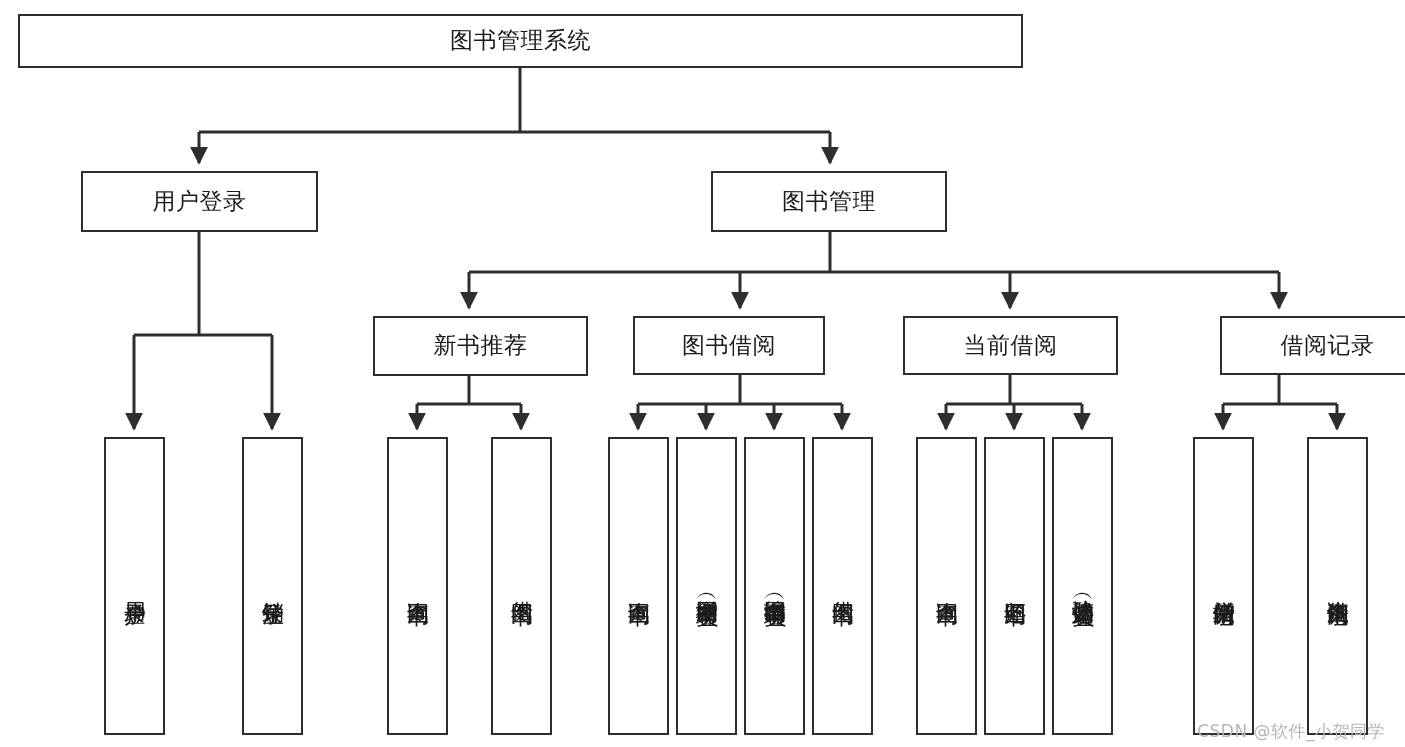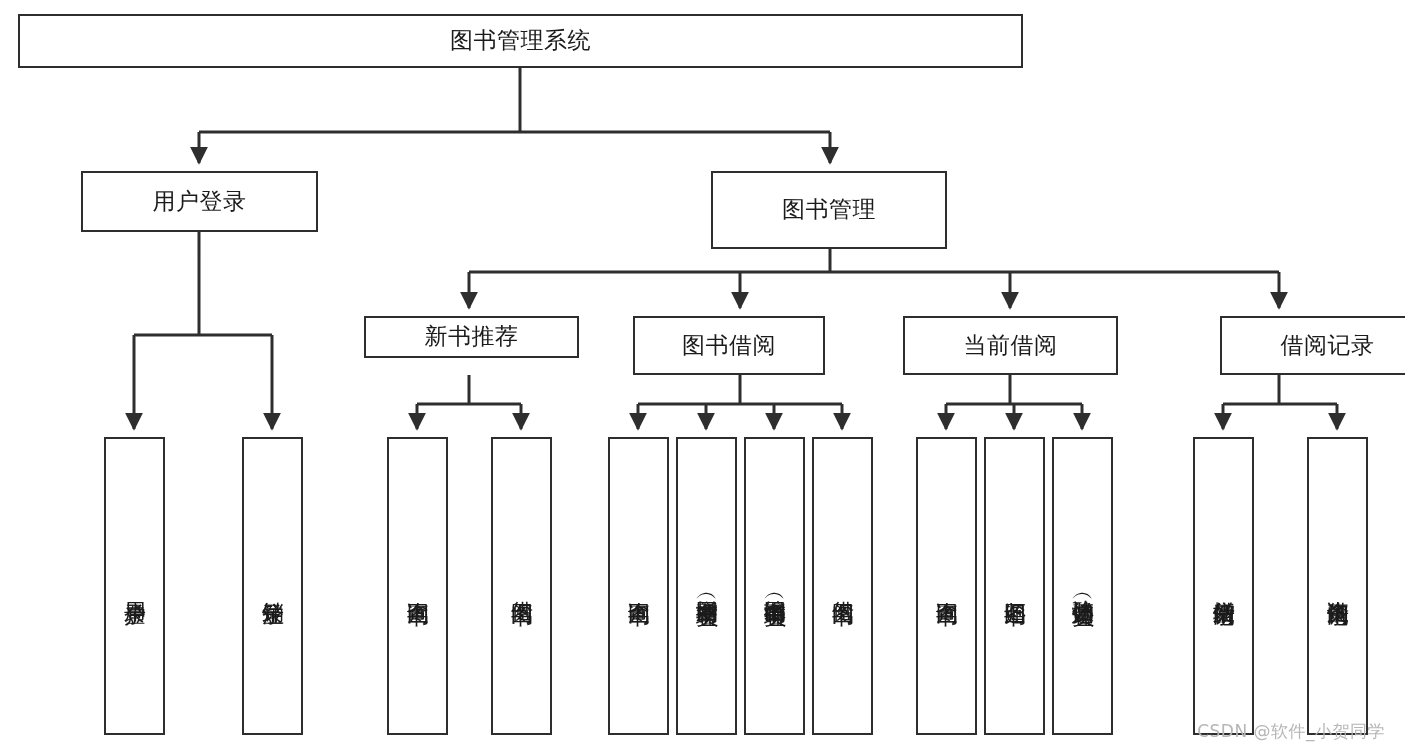--- a/index.html
+++ b/index.html
@@ -125,25 +125,25 @@
     </g>
   </svg>
 
   <div class="node node-h" style="left:18px; top:14px; width:1005px; height:54px;">
     <span>图书管理系统</span>
   </div>
 
   <div class="node node-h" style="left:81px; top:171px; width:237px; height:61px;">
     <span>用户登录</span>
   </div>
-  <div class="node node-h" style="left:711px; top:171px; width:236px; height:78px;">
+  <div class="node node-h" style="left:711px; top:171px; width:236px; height:61px;">
     <span>图书管理</span>
   </div>
 
-  <div class="node node-h" style="left:364px; top:316px; width:215px; height:42px;">
+  <div class="node node-h" style="left:373px; top:316px; width:215px; height:60px;">
     <span>新书推荐</span>
   </div>
   <div class="node node-h" style="left:633px; top:316px; width:192px; height:59px;">
     <span>图书借阅</span>
   </div>
   <div class="node node-h" style="left:903px; top:316px; width:215px; height:59px;">
     <span>当前借阅</span>
   </div>
   <div class="node node-h" style="left:1172px; top:316px; width:215px; height:59px;margin-left:48px;">
     <span>借阅记录</span>

